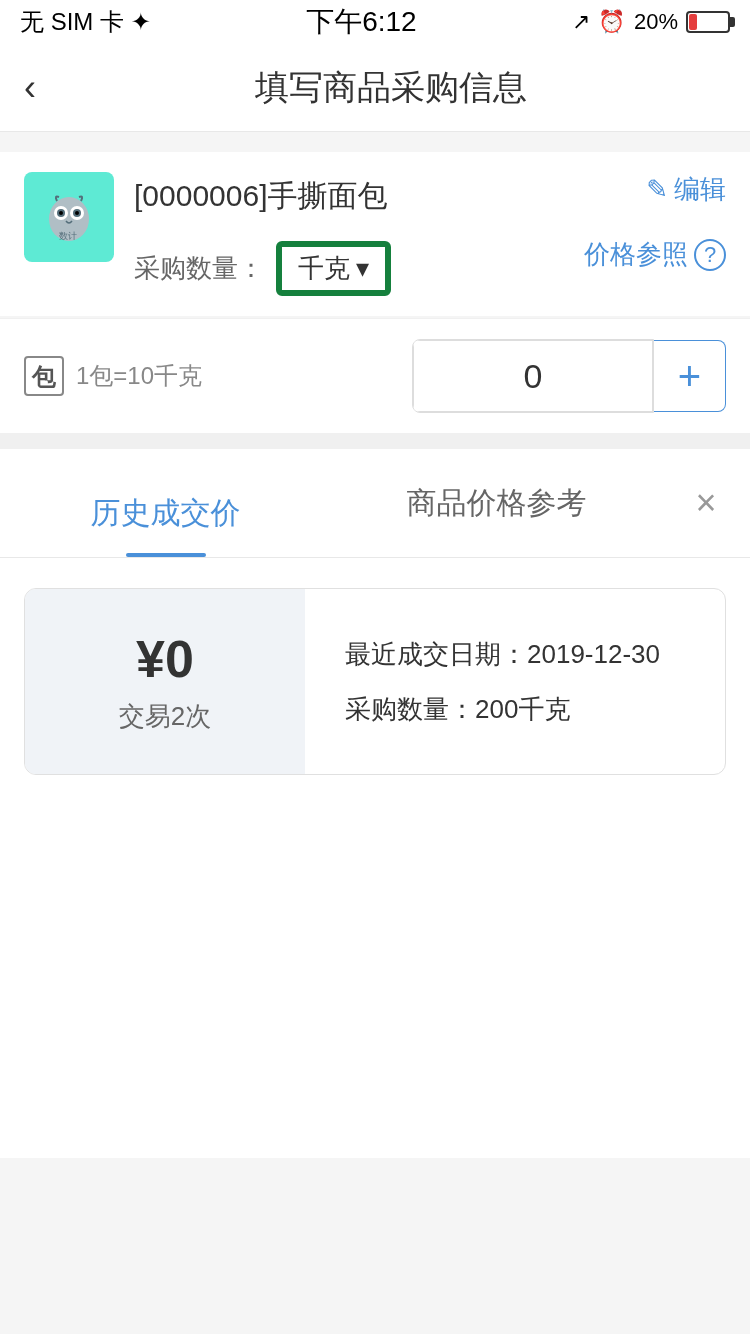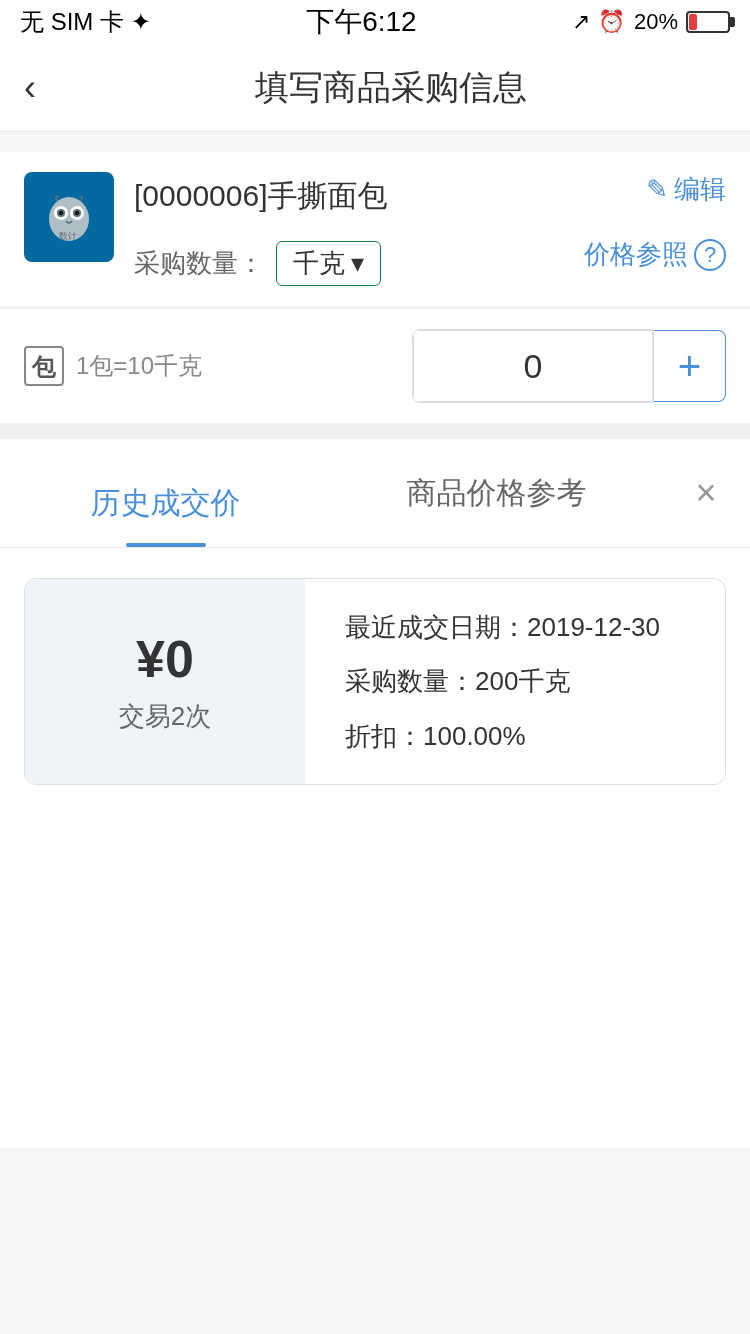--- a/index.html
+++ b/index.html
@@ -106,21 +106,21 @@
       justify-content: space-between;
     }
     .product-left {
       display: flex;
       align-items: flex-start;
       gap: 20px;
     }
     .product-thumb {
       width: 90px;
       height: 90px;
-      background: #0369a1;
+      background: #5eead4;
       border-radius: 8px;
       display: flex;
       align-items: center;
       justify-content: center;
       flex-shrink: 0;
     }
     .owl-icon {
       width: 60px;
       height: 60px;
     }
@@ -136,21 +136,21 @@
       color: #333;
     }
     .product-unit-row {
       display: flex;
       align-items: center;
       gap: 12px;
       font-size: 26px;
       color: #666;
     }
     .unit-select {
-      border: 1px solid #15803d;
+      border: 6px solid #15803d;
       border-radius: 6px;
       padding: 4px 16px;
       font-size: 26px;
       color: #333;
       background: #fff;
       display: flex;
       align-items: center;
       gap: 6px;
     }
     .edit-btn {
@@ -451,19 +451,16 @@
         <div class="history-trades">交易2次</div>
       </div>
 
       <div class="history-card-right">
         <div class="history-detail-row">
           <span>最近成交日期：</span><span>2019-12-30</span>
         </div>
         <div class="history-detail-row">
           <span>采购数量：</span><span>200千克</span>
         </div>
-        <div class="history-detail-row">
-          <span>折扣：</span><span>100.00%</span>
-        </div>
       </div>
     </div>
   </div>
 </div>
 
 </body></html>

